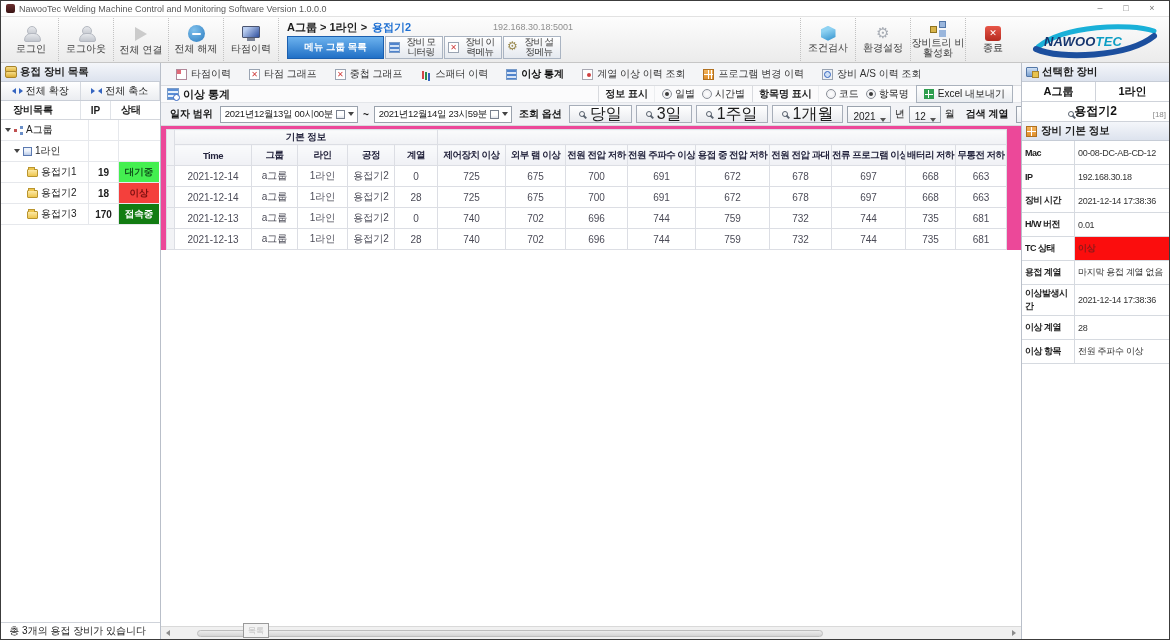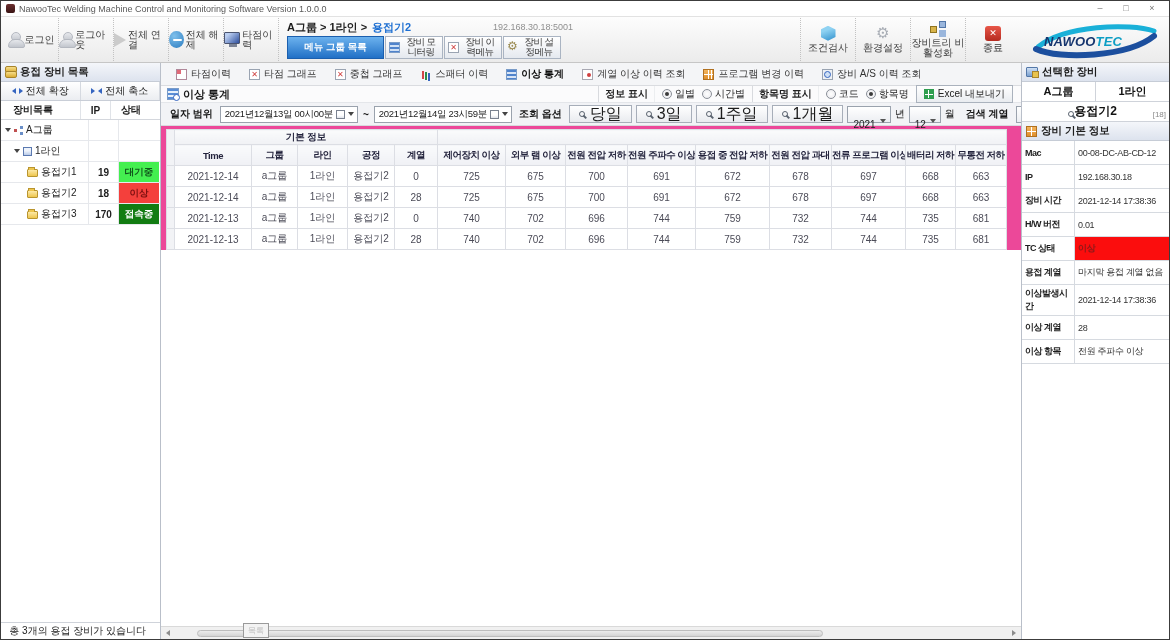--- a/index.html
+++ b/index.html
@@ -9,21 +9,21 @@
 
   
   .titlebar { height:15px; background:#fff; display:flex; align-items:center; padding:0 5px; gap:4px; }
   .appico { width:9px; height:9px; background:linear-gradient(#6b2f2f,#3a1414); border-radius:2px; flex:none; }
   .ttl { font-size:9px; color:#5a5a5a; flex:1; white-space:nowrap; overflow:hidden; }
   .winctl { display:flex; gap:2px; }
   .wbtn { width:24px; height:13px; text-align:center; font-size:9px; color:#777; line-height:13px; }
 
   
   .toolbar { height:47px; background:linear-gradient(#fdfdfd,#ebebeb); border-top:1px solid #e2e2e2; border-bottom:1px solid #c6c6c6; display:flex; align-items:stretch; padding:1px 3px; }
-  .tbtn { width:55px; display:flex; flex-direction:row; align-items:center; justify-content:center; gap:2px; border-right:1px dotted #c2c2c2; font-size:10px; color:#3b3b3b; cursor:default; }
+  .tbtn { width:55px; display:flex; flex-direction:column; align-items:center; justify-content:center; gap:2px; border-right:1px dotted #c2c2c2; font-size:10px; color:#3b3b3b; cursor:default; }
   .tbtn .lbl { line-height:1; }
   .ic-person { width:15px; height:16px; position:relative; }
   .ic-person::before { content:""; position:absolute; top:0; left:3.5px; width:8px; height:8px; border-radius:50%; background:linear-gradient(#e6e8ec,#c2c6cd); border:1px solid #b4b8c0; }
   .ic-person::after { content:""; position:absolute; bottom:0; left:0; width:15px; height:7px; border-radius:7px 7px 2px 2px; background:linear-gradient(#e6e8ec,#c2c6cd); border:1px solid #b4b8c0; }
   .ic-play { width:0; height:0; border-left:12px solid #cbcbcb; border-top:7px solid transparent; border-bottom:7px solid transparent; margin:2px 0; }
   .ic-disc { width:17px; height:17px; border-radius:50%; background:radial-gradient(circle at 35% 30%,#7fc0ec,#2b7cc0); position:relative; }
   .ic-disc::after { content:""; position:absolute; top:7.5px; left:4px; width:9px; height:2.5px; background:#fff; border-radius:1px; }
   .ic-monitor { width:18px; height:12px; border:1px solid #4a5470; background:linear-gradient(135deg,#b9cdf0 20%,#2e4f9e); border-radius:1px; position:relative; margin-bottom:4px; }
   .ic-monitor::after { content:""; position:absolute; bottom:-4px; left:4px; width:8px; height:3px; background:#7c8496; }
 
@@ -129,21 +129,21 @@
   .filterrow { height:23px; display:flex; align-items:center; gap:4px; padding:0 6px; background:#f2f3f6; border-bottom:1px solid #d8dade; font-size:10px; color:#161616; }
   .flabel { font-weight:bold; padding:0 3px; white-space:nowrap; }
   .dateinput { width:146px; height:17px; background:#fff; border:1px solid #9aa2ad; display:flex; align-items:center; padding:0 3px 0 4px; font-size:9.5px; color:#222; gap:3px; cursor:default; }
   .dval { flex:1; white-space:nowrap; overflow:hidden; letter-spacing:-0.3px; }
   .calico { width:9px; height:9px; border:1px solid #7a8290; background:linear-gradient(#fff 60%,#dfe3ea); flex:none; }
   .ddarrow { width:0; height:0; border-left:3px solid transparent; border-right:3px solid transparent; border-top:4px solid #444; flex:none; }
   .tilde { font-weight:bold; padding:0 1px; }
   .qbtn { height:18px; border:1px solid #a7aeb9; background:linear-gradient(#ffffff,#e9ebef); display:flex; align-items:center; gap:5px; padding:0 9px; font-size:16px; color:#1d1d1d; white-space:nowrap; cursor:default; }
   .mag { width:6px; height:6px; border:1.5px solid #5b6470; border-radius:50%; position:relative; flex:none; }
   .mag::after { content:""; position:absolute; width:4px; height:1.5px; background:#5b6470; transform:rotate(45deg); right:-3px; bottom:-1px; }
-  .selbox { height:17px; border:1px solid #9aa2ad; background:linear-gradient(#ffffff,#eceef2); display:flex; align-items:flex-start; justify-content:space-between; padding:12px 4px 0 5px; gap:4px; font-size:10px; color:#222; cursor:default; }
+  .selbox { height:17px; border:1px solid #9aa2ad; background:linear-gradient(#ffffff,#eceef2); display:flex; align-items:flex-end; justify-content:space-between; padding:0 4px 0 5px; gap:4px; font-size:10px; color:#222; cursor:default; }
   .w-year { width:46px; } .w-month { width:34px; } .w-series { width:66px; }
   .selarr { width:0; height:0; border-left:3px solid transparent; border-right:3px solid transparent; border-top:4px solid #555; flex:none; }
   .fspacer { flex:1; }
 
   .tblwrap { padding:3px 5px 0 5px; }
   table.grid { border-collapse:collapse; table-layout:fixed; width:840px; }
   .grid th, .grid td { border:1px solid #dcdee4; overflow:hidden; white-space:nowrap; }
   .grid thead th { background:linear-gradient(#fafbfc,#f0f1f5); color:#23233c; font-weight:bold; }
   .grid .grphead th { height:15px; font-size:9.5px; }
   .grid .colhead th { height:21px; font-size:9.5px; letter-spacing:-0.5px; }

